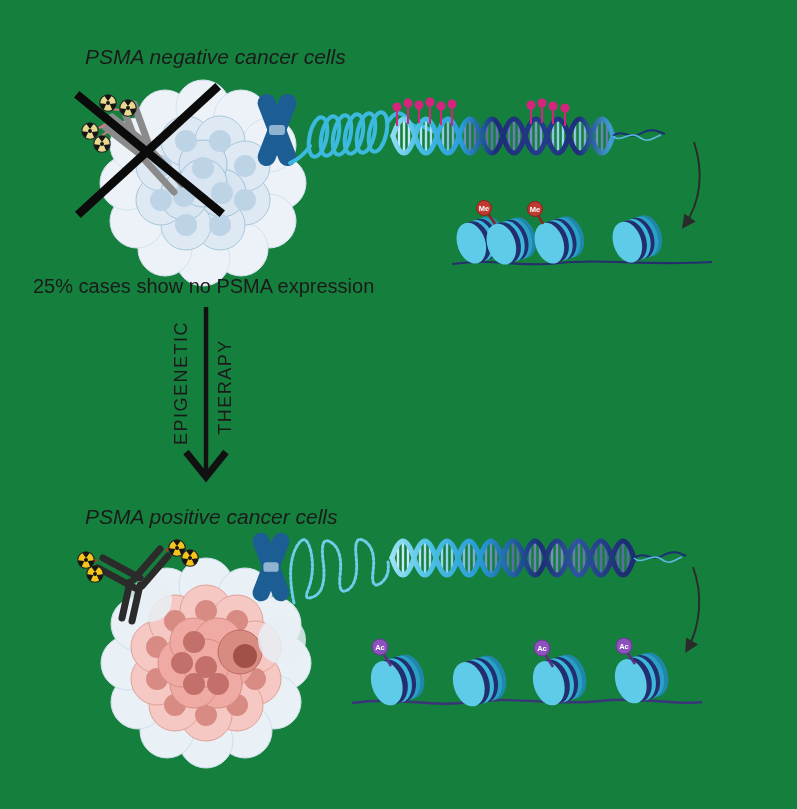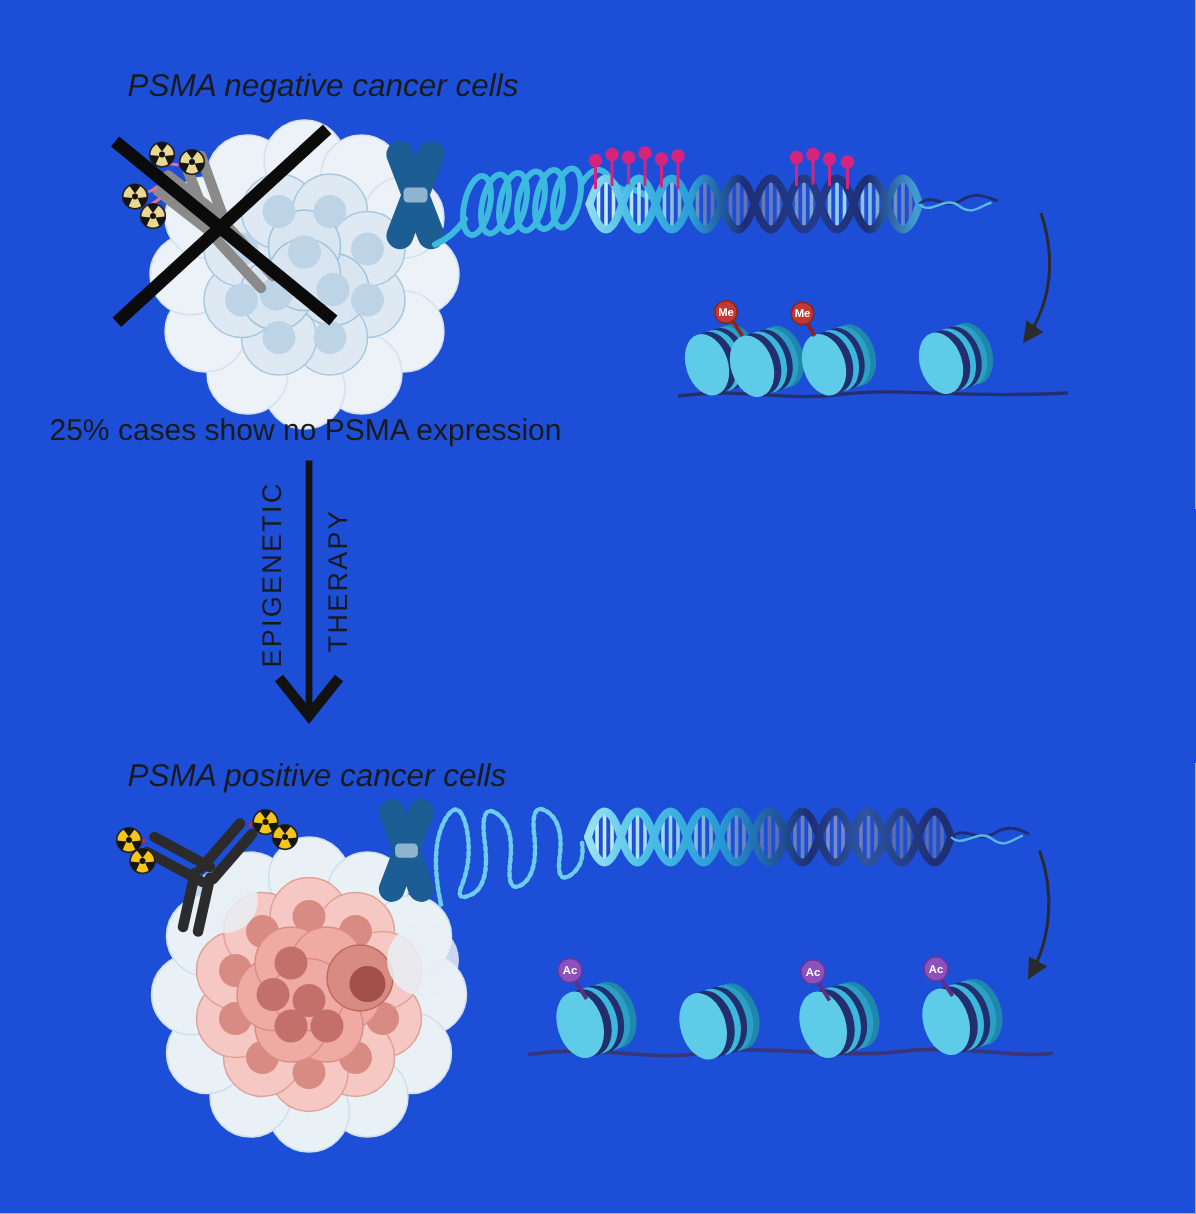--- a/index.html
+++ b/index.html
@@ -1,16 +1,16 @@
 <!DOCTYPE html>
 <html><head>
 <meta charset="utf-8">
 <style>
   html,body{margin:0;padding:0;background:#ffffff;}
-  .stage{width:797px;height:809px;position:relative;background:#1d4ed8;overflow:hidden;}
+  .stage{width:797px;height:809px;position:relative;background:#15803d;overflow:hidden;}
   svg{display:block;}
   text{font-family:"Liberation Sans","DejaVu Sans",sans-serif;fill:#1a1a1a;}
   .title{font-size:21px;font-style:italic;font-weight:400;}
   .caption{font-size:20px;}
   .arrow-label{font-size:18px;letter-spacing:1.5px;}
   .badge-label{font-size:7.5px;font-weight:bold;fill:#ffffff;}
 </style>
 </head>
 <body>
 

